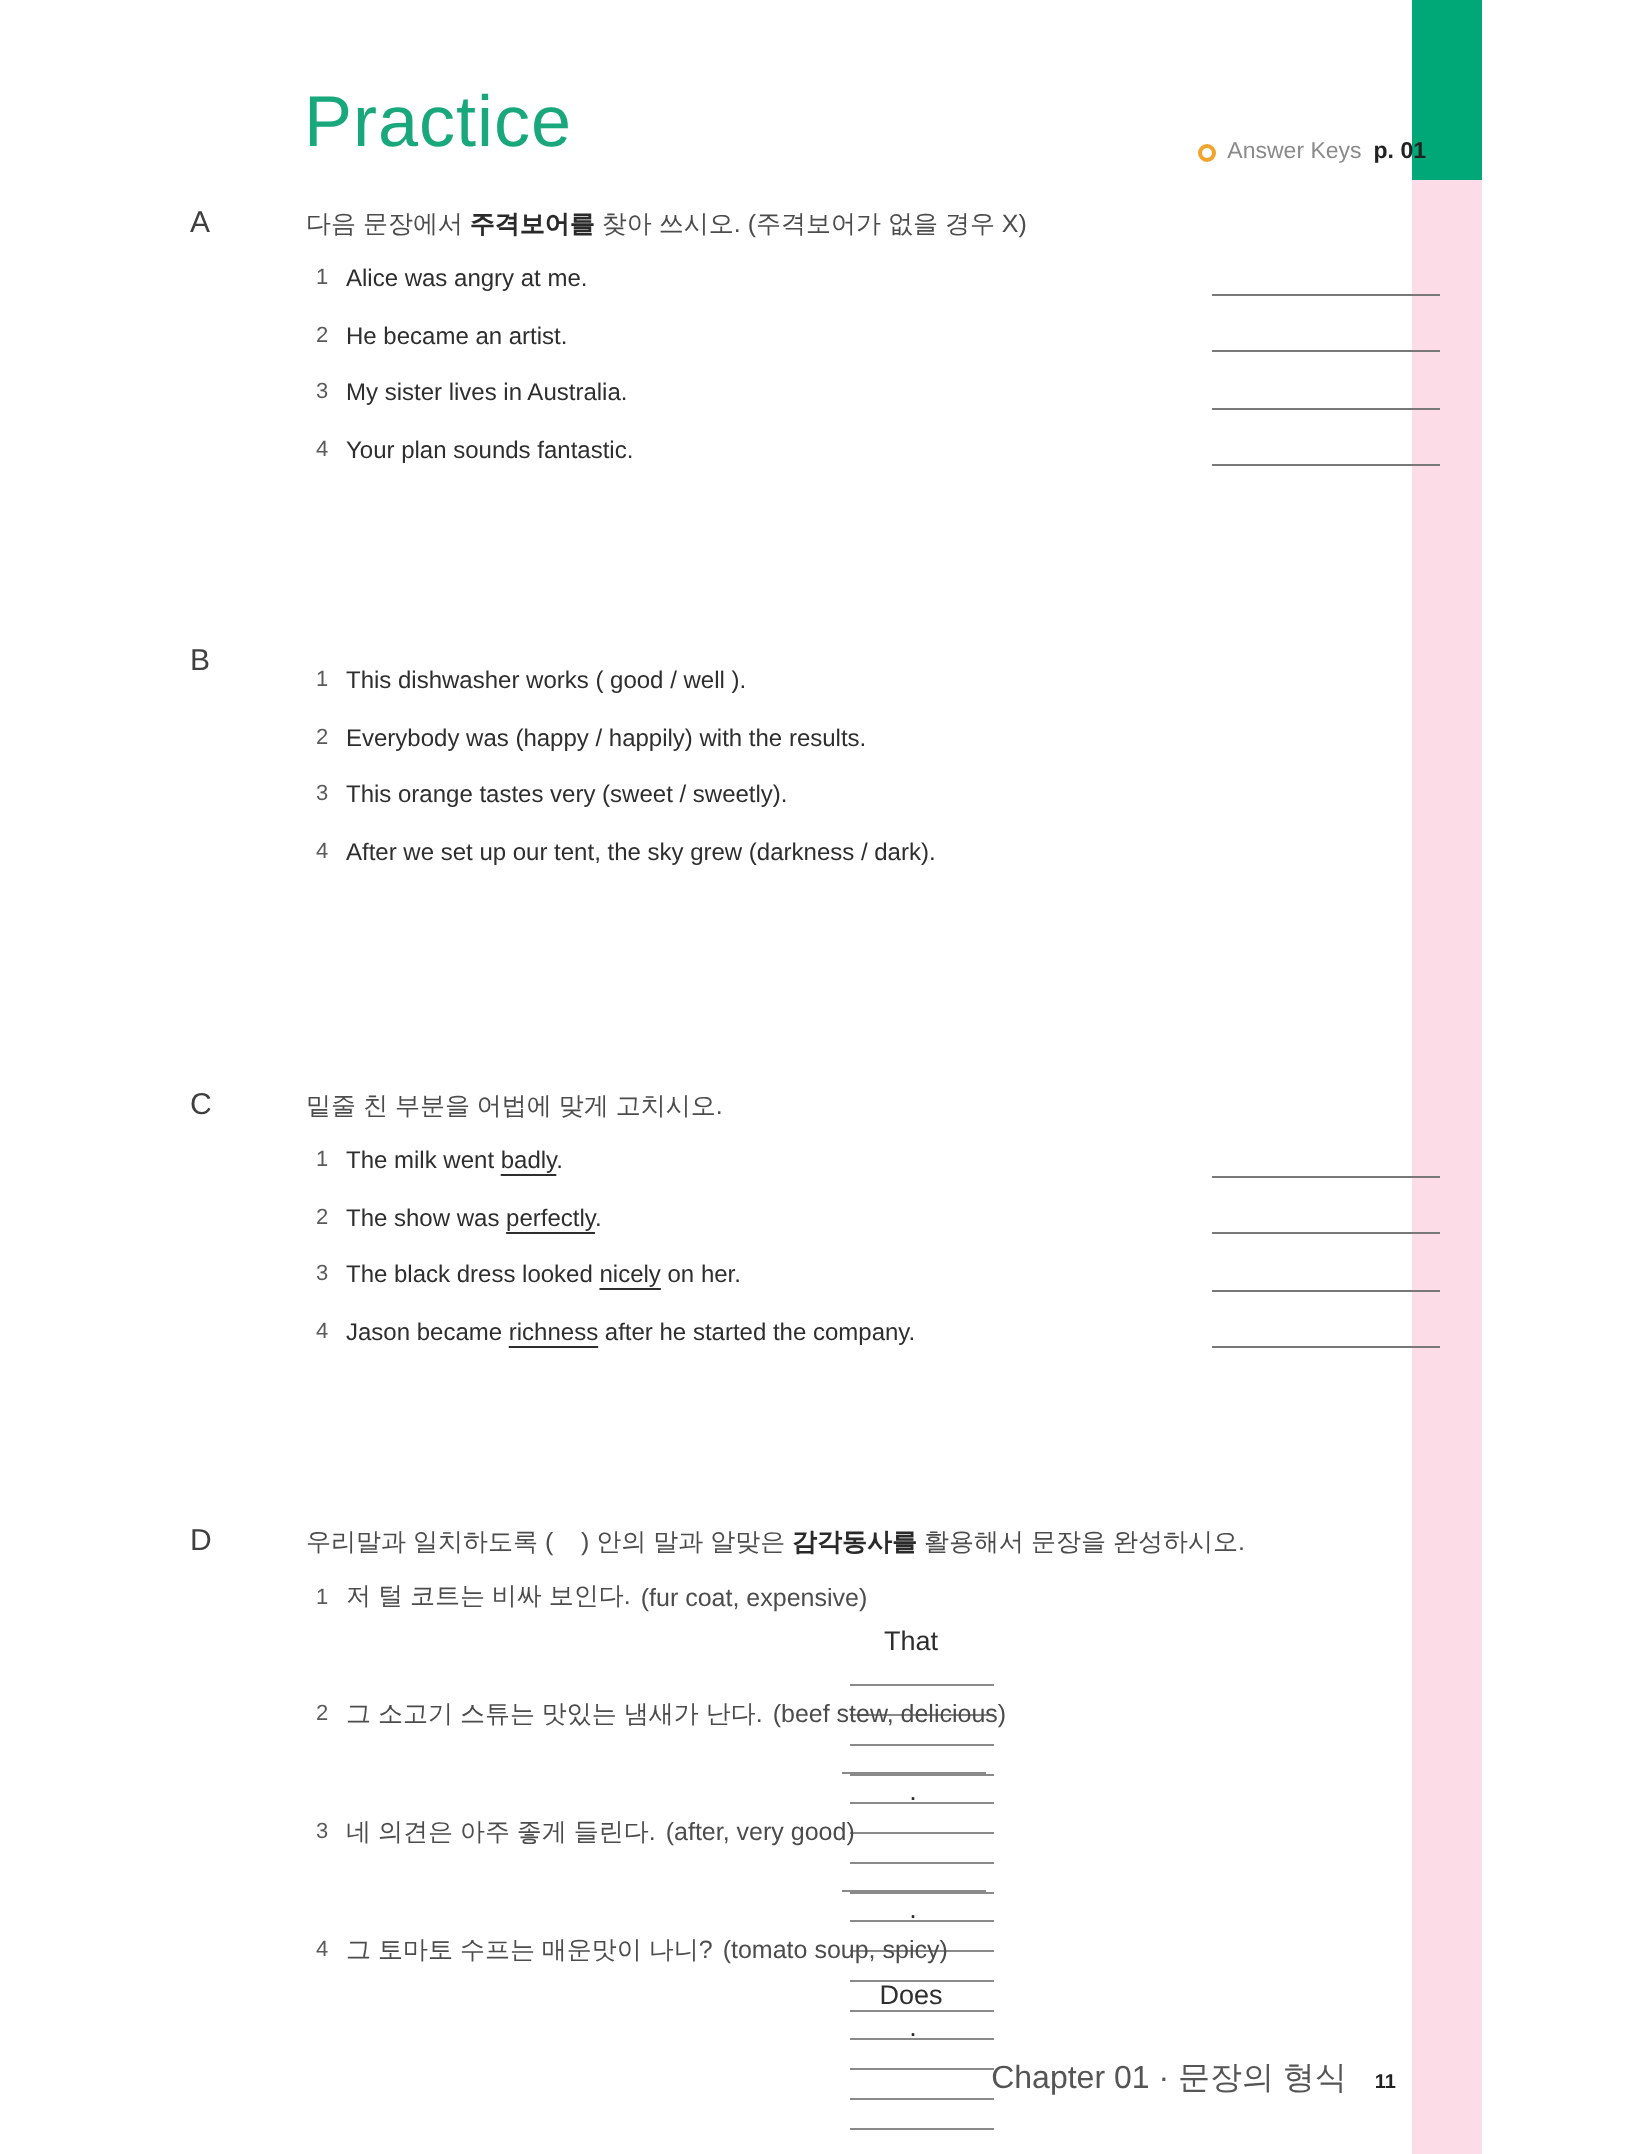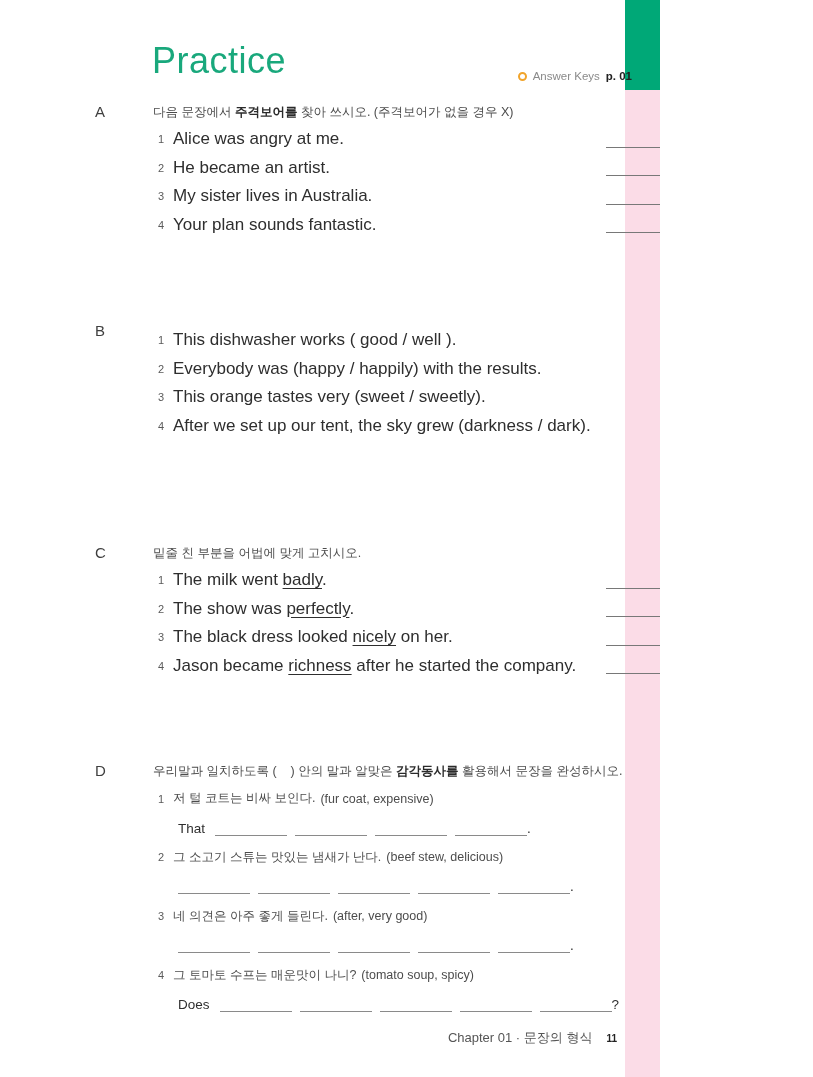--- a/index.html
+++ b/index.html
@@ -1,18 +1,18 @@
 <!DOCTYPE html>
 <html><head>
 <meta charset="utf-8">
 <style>
   * { margin:0; padding:0; box-sizing:border-box; }
   html,body { background:#ffffff; }
   body { font-family:"Liberation Sans","DejaVu Sans",sans-serif; }
-  .page { position:relative; width:660px; height:1077px; background:#ffffff; overflow:hidden; }
+  .page { position:relative; width:741px; height:1077px; background:#ffffff; overflow:hidden; }
 
   
   .corner-green { position:absolute; top:0; right:0; width:35px; height:90px; }
   .side-pink   { position:absolute; top:90px; right:0; width:35px; height:987px; }
 
   
   .title { position:absolute; left:152px; top:40px; font-size:36px; font-weight:400;
            letter-spacing:0.5px; color:#19A87C; }
   .answer-keys { position:absolute; top:70px; right:28px; display:flex; align-items:center;
                  gap:6px; font-size:11.5px; }
@@ -24,36 +24,36 @@
   .sec { position:absolute; left:95px; width:640px; }
   .sec-letter { position:absolute; left:0; top:0; font-size:15px; color:#3f3f3f; line-height:18px; }
   .sec-body { margin-left:58px; }
   .instruction { font-size:12.5px; color:#4c4c4c; line-height:18px; }
   .instruction span { white-space:pre-wrap;margin-top:12px; }
   .instruction .b { font-weight:700; color:#2a2a2a;text-align:right; }
   .items { margin-top:4px; }
   .row { display:flex; align-items:center; height:28.6px; position:relative; }
   .drow { height:29.4px; }
   .item-num { width:20px; padding-left:5px; font-size:11px; color:#5a5a5a; flex:none; }
-  .item-text { font-size:17px; color:#2e2e2e; white-space:pre-wrap; }
+  .item-text { font-size:12px; color:#2e2e2e; white-space:pre-wrap; }
   .item-text .u { text-decoration:underline; text-underline-offset:3px; }
   .answer-line { position:absolute; left:453px; bottom:6px; width:114px;
                  border-bottom:1.5px solid #787878; }
   .ko { font-size:12.5px; color:#4c4c4c; white-space:pre-wrap; }
   .hint { font-size:12.5px; color:#4c4c4c; margin-left:5px; white-space:pre-wrap; }
-  .ans-row { padding-left:25px; }
+  .ans-row { padding-left:25px;flex-direction:column; }
   .lead { font-size:13.5px; color:#2e2e2e; margin-right:2px; }
   .blank { display:inline-block; width:72px; height:15px;
            border-bottom:1.5px solid #8a8a8a; margin-left:8px; flex:none; }
   .blank.first { margin-left:0; }
   .endp { font-size:13.5px; color:#2e2e2e; }
 
   
   .footer { position:absolute; top:1029px; right:43px; display:flex; align-items:baseline; gap:14px; }
-  .f-chap { font-size:13px; color:#555555;text-align:right; }
+  .f-chap { font-size:16px; color:#555555;text-align:right; }
   .f-num { font-size:10px; color:#222222; font-weight:700; }
 </style>
 </head>
 <body>
 
 <div class="page">
   <div class="corner-green" style="background: rgb(0, 168, 119);"></div>
   <div class="side-pink" style="background: rgb(251, 220, 231);"></div>
 
   <h1 class="title" style="color: rgb(25, 168, 124);">Practice</h1>

